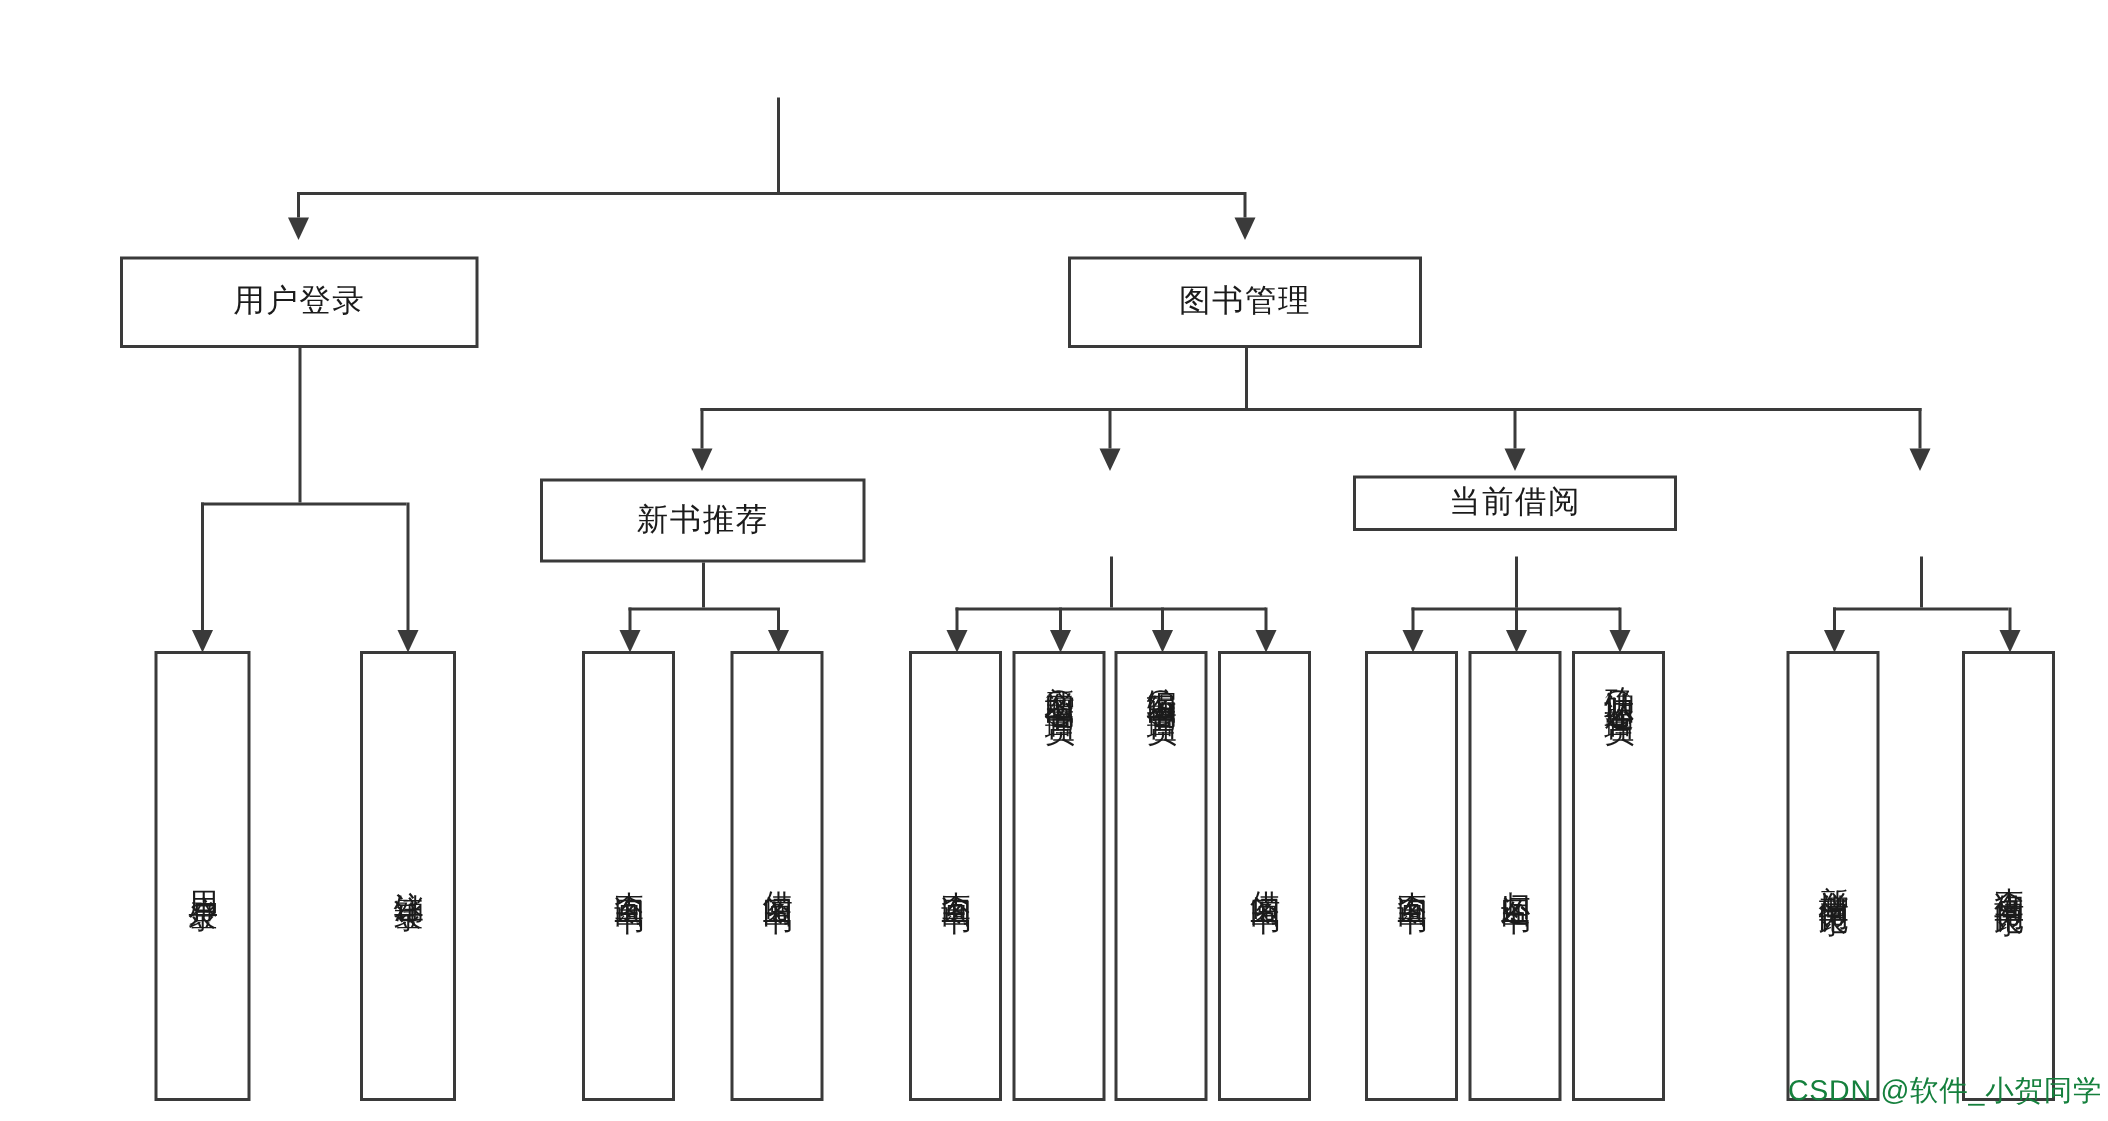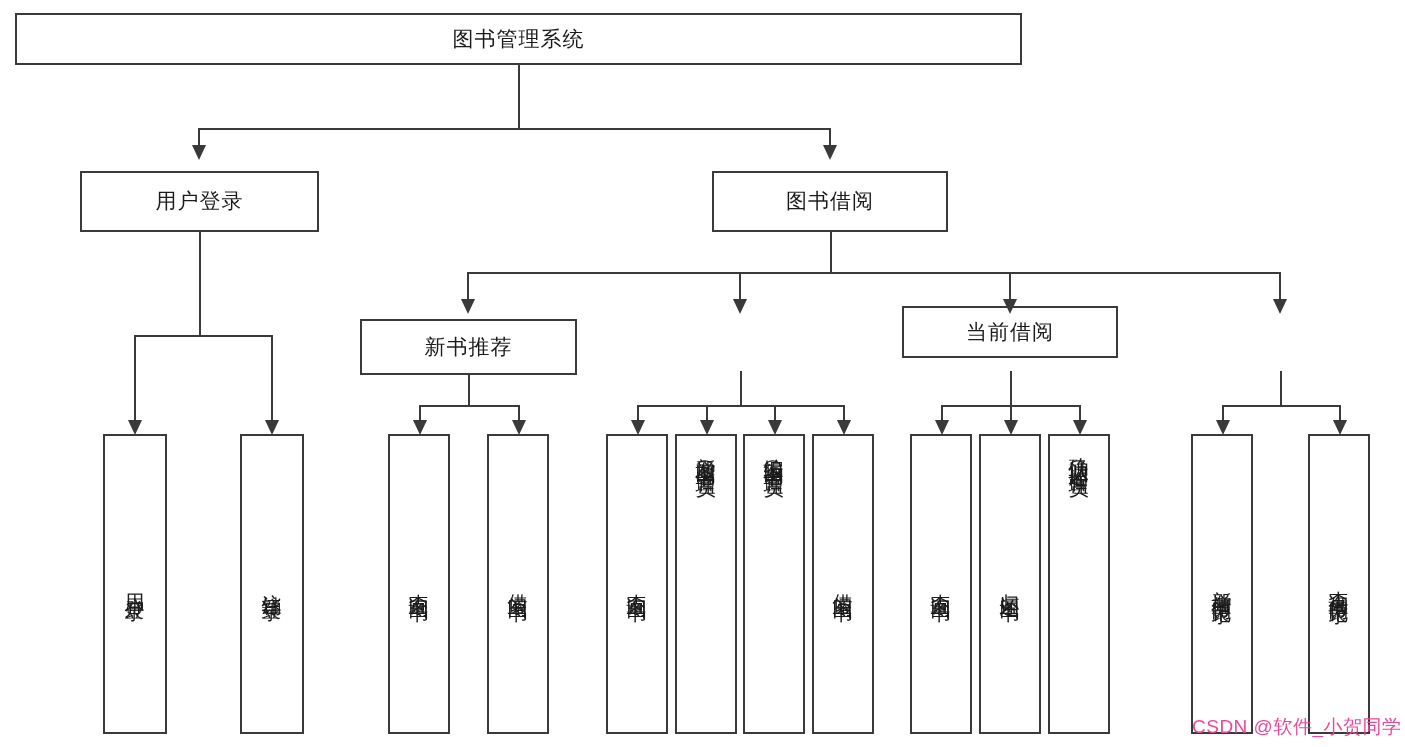--- a/index.html
+++ b/index.html
@@ -72,50 +72,47 @@
     position: absolute;
     width: 0;
     height: 0;
     border-left: 7px solid transparent;
     border-right: 7px solid transparent;
     border-top: 15px solid #3a3a3a;
     z-index: 3;
   }
   .watermark {
     position: absolute;
-    color: #ec4899;
+    color: #15803d;
     font-size: 19px;
     letter-spacing: 0.5px;
     white-space: nowrap;
     z-index: 5;
   }
 </style>
 </head>
 <body>
 
 <div id="canvas">
 
-  <div class="node" style="left:15px; top:13px; width:1007px; height:52px;">
-    <span class="label">图书管理系统</span>
-  </div>
 
   <div class="vline" style="left:518px; top:65px; height:63px;"></div>
 
   <div class="hline" style="left:198px; top:128px; width:632px;"></div>
 
   <div class="vline" style="left:198px; top:128px; height:17px;"></div>
   <div class="arrow" style="left:192px; top:145px;"></div>
   <div class="vline" style="left:829px; top:128px; height:17px;"></div>
   <div class="arrow" style="left:823px; top:145px;"></div>
 
   <div class="node" style="left:80px; top:171px; width:239px; height:61px;">
     <span class="label">用户登录</span>
   </div>
   <div class="node" style="left:712px; top:171px; width:236px; height:61px;">
-    <span class="label">图书借阅</span>
+    <span class="label">图书管理</span>
   </div>
 
   <div class="vline" style="left:199px; top:232px; height:103px;"></div>
   <div class="hline" style="left:134px; top:335px; width:137px;"></div>
   <div class="vline" style="left:134px; top:335px; height:85px;"></div>
   <div class="arrow" style="left:128px; top:420px;"></div>
   <div class="vline" style="left:271px; top:335px; height:85px;"></div>
   <div class="arrow" style="left:265px; top:420px;"></div>
 
   <div class="vline" style="left:830px; top:232px; height:40px;"></div>
@@ -125,21 +122,21 @@
   <div class="vline" style="left:739px; top:272px; height:27px;"></div>
   <div class="arrow" style="left:733px; top:299px;"></div>
   <div class="vline" style="left:1009px; top:272px; height:27px;"></div>
   <div class="arrow" style="left:1003px; top:299px;"></div>
   <div class="vline" style="left:1279px; top:272px; height:27px;"></div>
   <div class="arrow" style="left:1273px; top:299px;"></div>
 
   <div class="node" style="left:360px; top:319px; width:217px; height:56px;">
     <span class="label">新书推荐</span>
   </div>
-  <div class="node" style="left:902px; top:306px; width:216px; height:52px;">
+  <div class="node" style="left:902px; top:317px; width:216px; height:37px;">
     <span class="label">当前借阅</span>
   </div>
 
   <div class="vline" style="left:468px; top:371px; height:34px;"></div>
   <div class="hline" style="left:419px; top:405px; width:99px;"></div>
   <div class="vline" style="left:419px; top:405px; height:15px;"></div>
   <div class="arrow" style="left:413px; top:420px;"></div>
   <div class="vline" style="left:518px; top:405px; height:15px;"></div>
   <div class="arrow" style="left:512px; top:420px;"></div>
 

